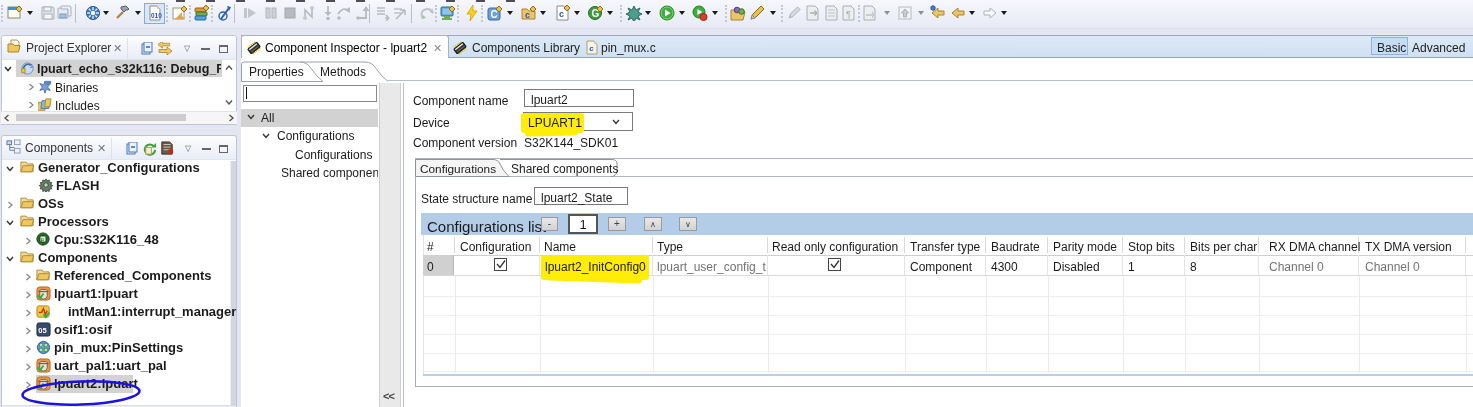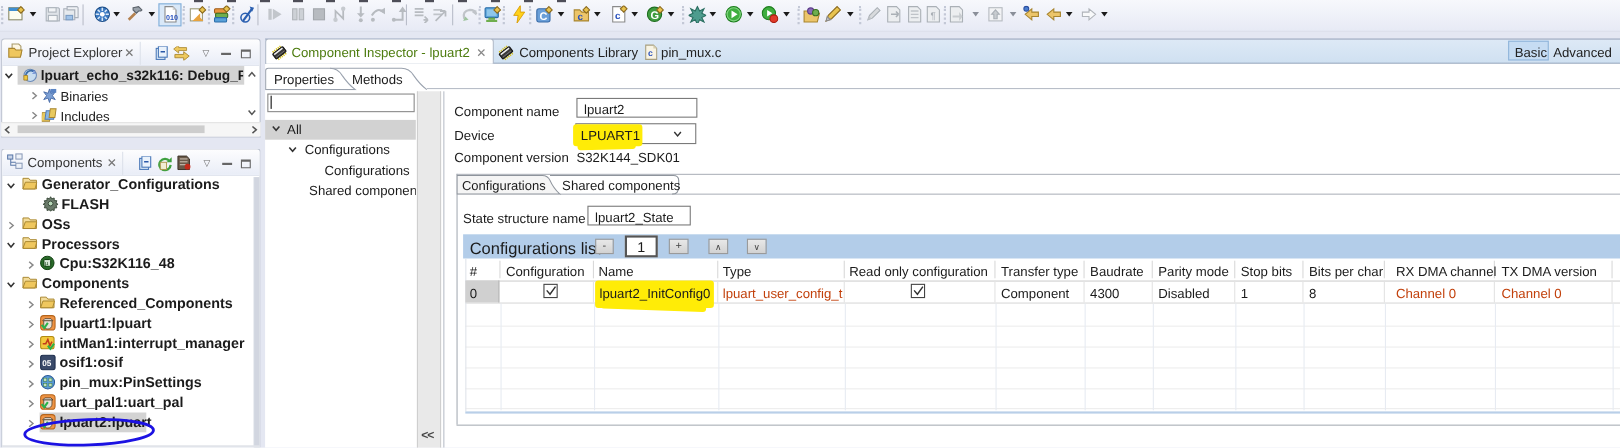--- a/index.html
+++ b/index.html
@@ -6,21 +6,21 @@
 body{position:relative;font-family:"Liberation Sans",sans-serif;font-size:12px;color:#1b1b1b;background:#e4e7f2}
 .a{position:absolute}
 .dots{position:absolute;top:5px;width:2px;height:17px;border-left:2px dotted #c3c8d6}
 .vsep{position:absolute;top:4px;width:1px;height:19px;background:#b9bdc9}
 .dd{position:absolute;top:11px;width:0;height:0;border-left:3.5px solid transparent;border-right:3.5px solid transparent;border-top:4.5px solid #1a1a1a}
 .ddg{border-top-color:#8a8f99}
 .ic{position:absolute;top:5px;width:16px;height:16px}
 .chev{position:absolute;width:8px;height:8px}
 .tb{position:absolute;font-size:12px;white-space:nowrap}
 .bold{font-weight:bold}
-.gray{color:#c2410c}
+.gray{color:#737373}
 .btn{position:absolute;background:linear-gradient(#e8e8e8,#d2d2d2);border:1px solid #9a9a9a;text-align:center;color:#444}
 .hl{position:absolute;background:#ffec07;border-radius:3px}
 .gridv{position:absolute;width:1px;background:#e7ebf2}
 .gridh{position:absolute;height:1px;background:#ededed}
 .hsep{position:absolute;width:1px;background:#d9d9d9}
 </style></head>
 <body>
 
 <div class="a" id="toolbar" style="left:0;top:0;width:1473px;height:29px;background:linear-gradient(#f7f8fc,#e7eaf5);border-bottom:1px solid #dde0ec">
 
@@ -411,21 +411,21 @@
     </svg>
     <div class="tb bold" style="left:54px;top:286px;font-size:13px">lpuart1:lpuart</div>
     <svg class="a chev" style="left:24px;top:309px" viewBox="0 0 8 8">
       <path d="M2.5 1 l3.5 3 -3.5 3" stroke="#888" stroke-width="1.3" fill="none"></path>
     </svg>
     <svg class="a" style="left:36px;top:304px" width="15" height="15" viewBox="0 0 16 16">
       <rect x="1" y="2" width="13" height="12" rx="2" fill="#f2c83c" stroke="#b08a10"></rect>
       <path d="M3 9 h3 l2 -4 2 6 2 -4" stroke="#c23a1a" stroke-width="1.5" fill="none"></path>
       <path d="M8 11 l2.5 3 3.5 -5" stroke="#2ab24a" stroke-width="2" fill="none"></path>
     </svg>
-    <div class="tb bold" style="left:54px;top:304px;font-size:13px">intMan1:interrupt_manager</div>
+    <div class="tb bold" style="left:68px;top:304px;font-size:13px">intMan1:interrupt_manager</div>
     <svg class="a chev" style="left:24px;top:327px" viewBox="0 0 8 8">
       <path d="M2.5 1 l3.5 3 -3.5 3" stroke="#888" stroke-width="1.3" fill="none"></path>
     </svg>
     <svg class="a" style="left:36px;top:322px" width="15" height="15" viewBox="0 0 16 16">
       <rect x="1" y="1" width="14" height="14" rx="2" fill="#3a4a6a" stroke="#1a2a4a"></rect>
       <text x="2.5" y="11.5" font-size="8" font-weight="bold" fill="#fff" font-family="Liberation Sans">05</text>
     </svg>
     <div class="tb bold" style="left:54px;top:322px;font-size:13px">osif1:osif</div>
     <svg class="a chev" style="left:24px;top:345px" viewBox="0 0 8 8">
       <path d="M2.5 1 l3.5 3 -3.5 3" stroke="#888" stroke-width="1.3" fill="none"></path>
@@ -471,21 +471,21 @@
 <svg class="a" style="left:246px;top:40px" width="16" height="16" viewBox="0 0 16 16">
     <g transform="rotate(-38 8 8)">
       <g stroke="#d6c11c" stroke-width="1.1">
         <path d="M4 3 v2.6M6 3 v2.6M8 3 v2.6M10 3 v2.6M12 3 v2.6M4 10.4 v2.6M6 10.4 v2.6M8 10.4 v2.6M10 10.4 v2.6M12 10.4 v2.6"></path>
       </g>
       <rect x="2.2" y="5.2" width="11.6" height="5.6" rx="0.8" fill="#3a3a3a" stroke="#141414"></rect>
       <path d="M3.2 6.4 h9.6" stroke="#efefef" stroke-width="1.3"></path>
       <path d="M3.2 9.4 h9.6" stroke="#777" stroke-width="0.8"></path>
     </g>
   </svg>
-<div class="tb" style="left:265px;top:41px;font-size:12px;color:#4d7c0f">Component Inspector - lpuart2</div>
+<div class="tb" style="left:265px;top:41px;font-size:12px;color:#000000">Component Inspector - lpuart2</div>
 <div class="tb" style="left:433px;top:42px;color:#888;font-size:11px">✕</div>
 
 <svg class="a" style="left:452px;top:40px" width="16" height="16" viewBox="0 0 16 16">
     <g transform="rotate(-38 8 8)">
       <g stroke="#d6c11c" stroke-width="1.1">
         <path d="M4 3 v2.6M6 3 v2.6M8 3 v2.6M10 3 v2.6M12 3 v2.6M4 10.4 v2.6M6 10.4 v2.6M8 10.4 v2.6M10 10.4 v2.6M12 10.4 v2.6"></path>
       </g>
       <rect x="2.2" y="5.2" width="11.6" height="5.6" rx="0.8" fill="#3a3a3a" stroke="#141414"></rect>
       <path d="M3.2 6.4 h9.6" stroke="#efefef" stroke-width="1.3"></path>
       <path d="M3.2 9.4 h9.6" stroke="#777" stroke-width="0.8"></path>

